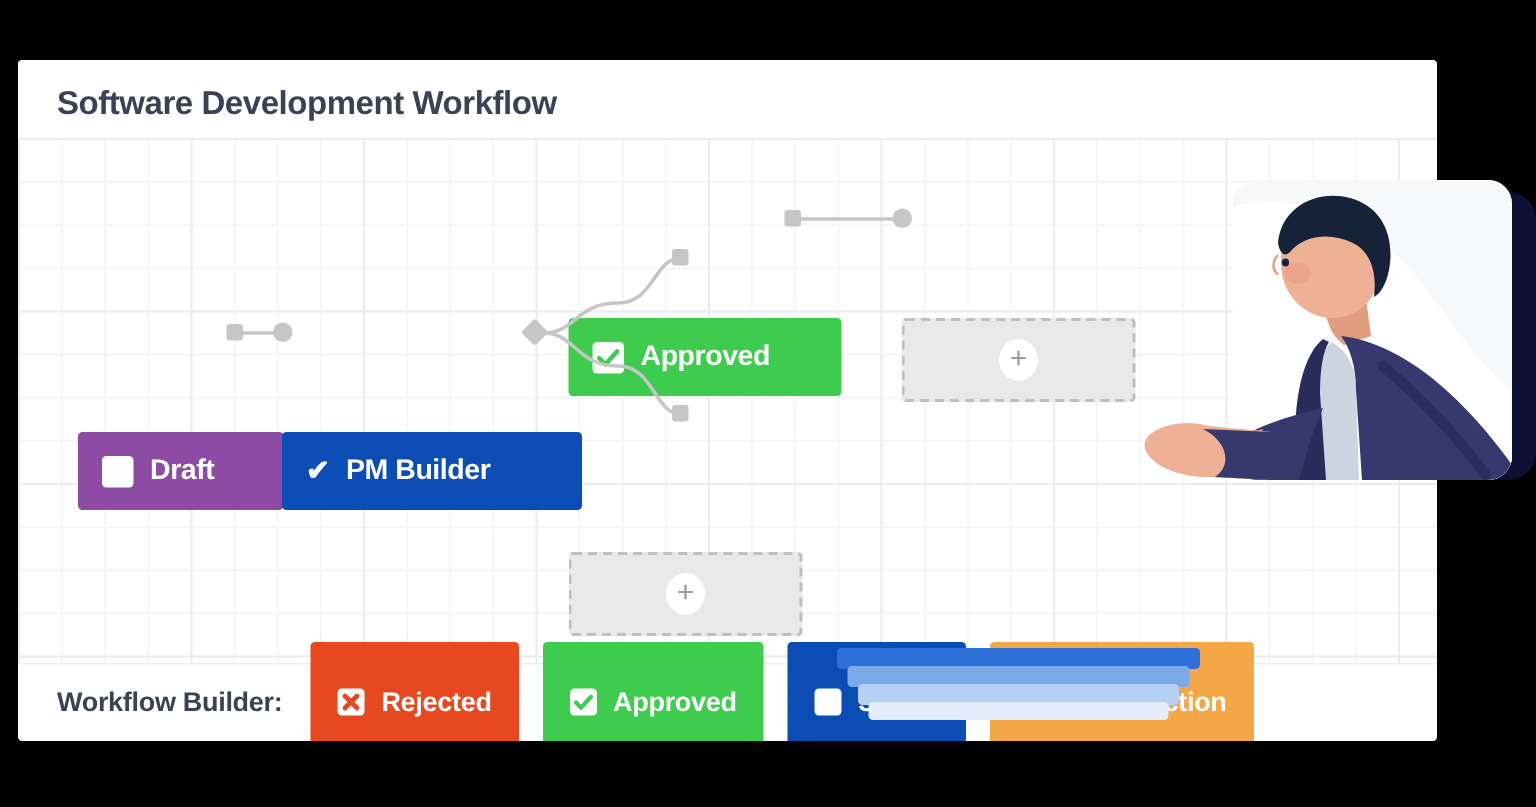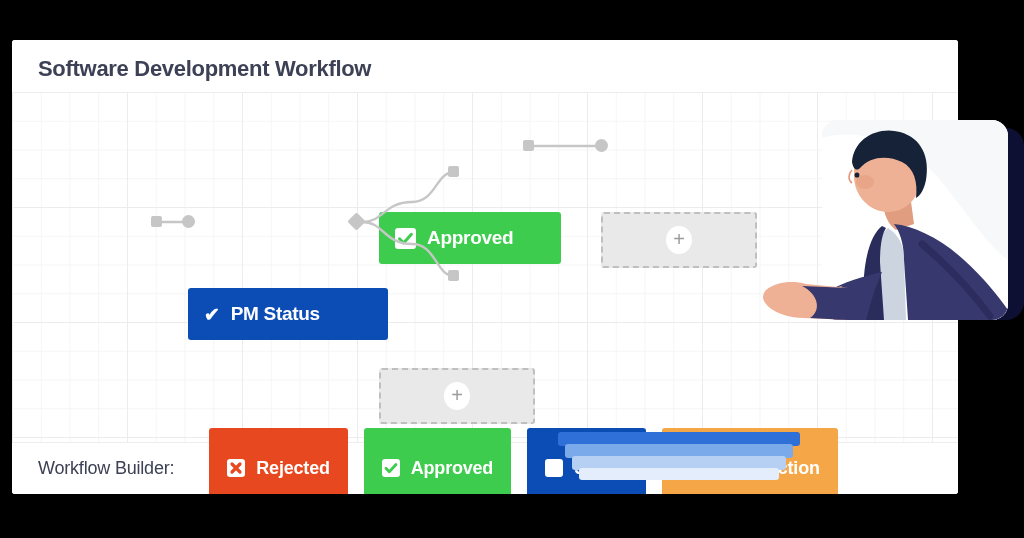--- a/index.html
+++ b/index.html
@@ -39,22 +39,22 @@
 
   
   .footer{
     position:absolute;left:0;top:402px;width:946px;height:52px;background:#ffffff;
   }
   .footer-rule{position:absolute;left:0;top:0;width:946px;height:1px;background:#ededed;}
   .footer-inner{
     position:absolute;left:26px;top:0;height:52px;display:flex;align-items:center;gap:16px;
   }
   .footer-label{
-    font-size:18px;font-weight:normal;color:#3d4155;white-space:nowrap;
-    letter-spacing:-.2px;margin-right:19px;
+    font-size:18px;font-weight:bold;color:#3d4155;white-space:nowrap;
+    letter-spacing:-.2px;margin-right:3px;
   }
 
   
   .btn{
     display:flex;align-items:center;gap:11px;
     height:48px;padding:16px 18px;border-radius:3px;
     font-size:18px;font-weight:bold;color:#ffffff;white-space:nowrap;
     letter-spacing:-.2px;
   }
 
@@ -155,24 +155,28 @@
         <path d="M517,54 L589,54" stroke="#c6c6c6" stroke-width="2.4" fill="none"></path>
       </svg>
 
       <div class="ghost ghost-1">
         <div class="plus-circle">+</div>
       </div>
       <div class="ghost ghost-2">
         <div class="plus-circle">+</div>
       </div>
 
+      <div class="node node-draft">
+        <span class="cb"></span>
+        <span>Draft</span>
+      </div>
 
       <div class="node node-pm">
         <span class="checkmark">✔</span>
-        <span>PM Status</span>
+        <span>PM Builder</span>
       </div>
 
       <div class="node node-approved">
         <span class="cb">
           <svg viewBox="0 0 21 21">
               <path d="M4.5 10.8 L8.6 15 L16.4 6.3" stroke="#3ecc4e" stroke-width="3" fill="none" stroke-linecap="round" stroke-linejoin="round"></path>
             </svg>
         </span>
         <span>Approved</span>
       </div>

